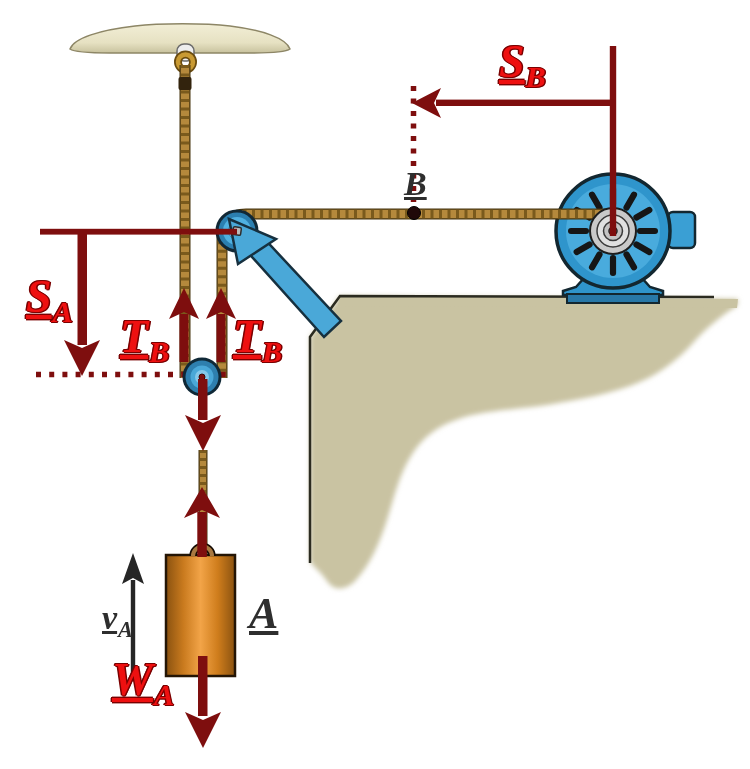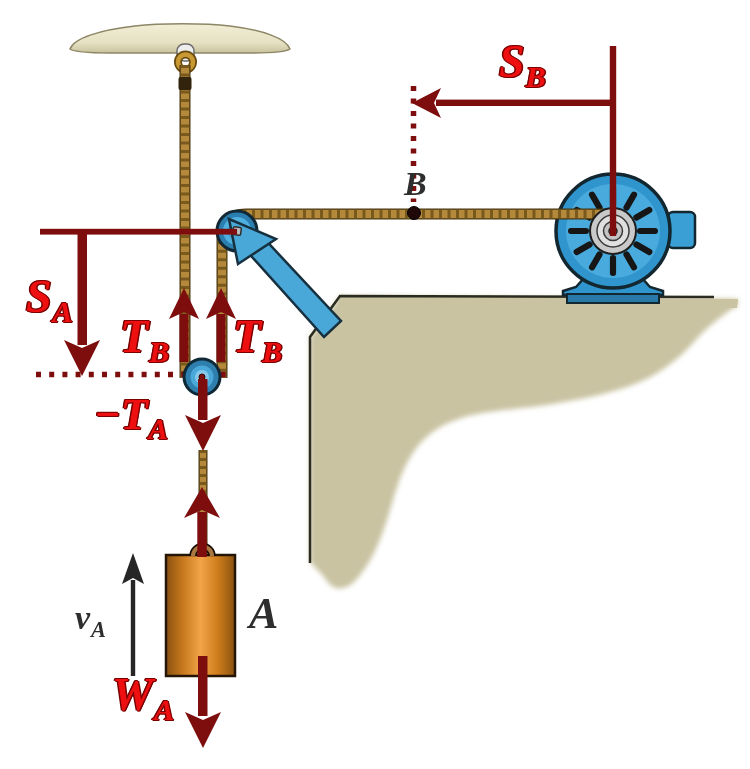--- a/index.html
+++ b/index.html
@@ -1,19 +1,19 @@
 <!DOCTYPE html>
 <html><head>
 <meta charset="utf-8">
 <style>
   html,body{margin:0;padding:0;background:#ffffff;}
   #stage{position:relative;width:750px;height:769px;background:#ffffff;overflow:hidden;
          font-family:"Liberation Serif",serif;}
   #stage svg{position:absolute;left:0;top:0;}
-  .lbl{position:absolute;font-style:italic;font-weight:bold;line-height:1;white-space:nowrap;}
+  .lbl{position:absolute;font-style:italic;font-weight:bold;line-height:1;white-space:nowrap;text-decoration:underline;}
   .lbl sub{font-size:0.66em;margin-left:1px;}
   .red{color:#ee1010;font-size:46px;
        text-shadow:1.4px 0 #7a0000,-1.4px 0 #7a0000,0 1.4px #7a0000,0 -1.4px #7a0000,
                    1px 1px #7a0000,-1px -1px #7a0000;}
   .dark{color:#2e2e2e;text-shadow:none;}
   .sz34{font-size:34px;}
   .sz44{font-size:44px;}
 </style>
 </head>
 <body>
@@ -166,18 +166,17 @@
   <g fill="#262626">
     <rect x="130.8" y="580" width="4.4" height="96"></rect>
     <polygon points="133,553 122,584 133,578 144,584"></polygon>
   </g>
 </svg>
 
 <div class="lbl red" style="left:499px;top:39px;"><span>S</span><sub>B</sub></div>
 <div class="lbl red" style="left:26px;top:274px;"><span>S</span><sub>A</sub></div>
 <div class="lbl red" style="left:120px;top:314px;"><span>T</span><sub>B</sub></div>
 <div class="lbl red" style="left:233px;top:314px;"><span>T</span><sub>B</sub></div>
-<div class="lbl red sz44" style="left:94px;top:393px;"><span>−T</span><sub>A</sub></div>
-<div class="lbl red" style="left:112px;top:672px;text-align:center;"><span>W</span><sub>A</sub></div>
-<div class="lbl dark sz34" style="left:75px;top:601px;text-align:center;"><span>v</span><sub>A</sub></div>
+<div class="lbl red" style="left:112px;top:657px;text-align:center;"><span>W</span><sub>A</sub></div>
+<div class="lbl dark sz34" style="left:102px;top:601px;text-align:center;"><span>v</span><sub>A</sub></div>
 <div class="lbl dark" style="left:249px;top:592px;font-size:44px;"><span>A</span></div>
 <div class="lbl dark sz34" style="left:404px;top:167px;"><span>B</span></div>
 </div>
 
 </body></html>

